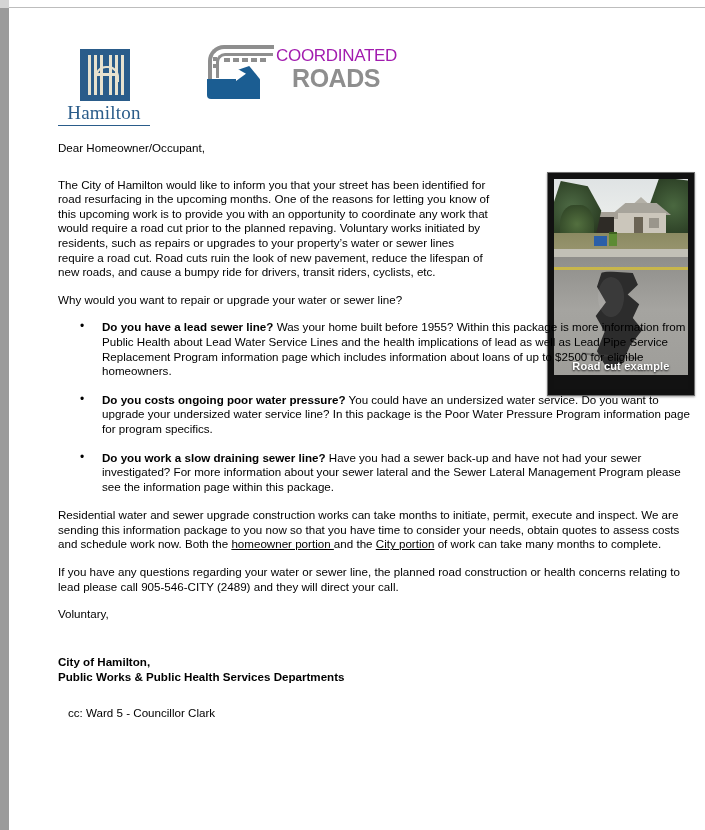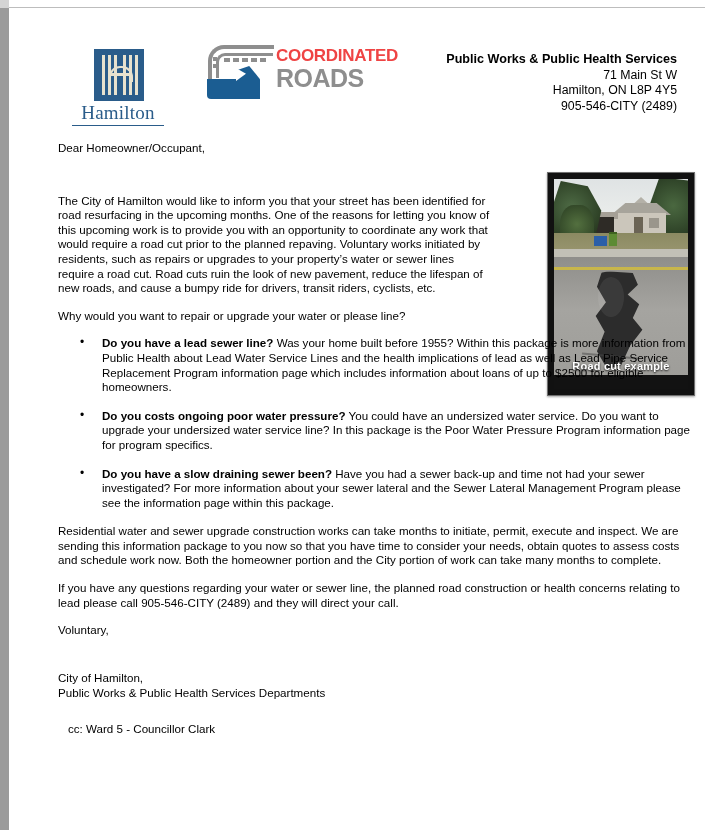--- a/index.html
+++ b/index.html
@@ -47,21 +47,21 @@
   
   #header {
     position: absolute;
     left: 0; top: 28px;
     width: 695px; height: 86px;
   }
 
   
   #hamilton-logo {
     position: absolute;
-    left: 62px; top: 12px;
+    left: 48px; top: 12px;
     width: 92px; height: 82px;
   }
   .ham-square {
     position: absolute;
     left: 22px; top: 0;
     width: 50px; height: 52px;
     background: #2a5c8a;
   }
   .ham-bar {
     position: absolute;
@@ -164,33 +164,34 @@
     background: #ffffff;
     clip-path: polygon(0 0, 100% 45%, 0 100%);
   }
   #cr-text {
     position: absolute;
     left: 70px; top: 3px;
     width: 120px;
   }
   #cr-coordinated {
     font-family: "Liberation Sans", sans-serif;
-    font-weight: bold;
+    font-weight: normal;
     font-size: 17px;
-    color: #ef4444;
+    color: #a21caf;
     letter-spacing: -0.3px;
     line-height: 19px;
   }
   #cr-roads {
     font-family: "Liberation Sans", sans-serif;
     font-weight: bold;
     font-size: 25px;
     color: #8e8e8e;
     letter-spacing: -0.5px;
     line-height: 26px;
+    text-align: center;
   }
 
   
   #header-address {
     position: absolute;
     right: 28px; top: 15px;
     text-align: right;
     font-size: 12.3px;
     line-height: 15.5px;
   }
@@ -204,21 +205,21 @@
     position: absolute;
     left: 48px; top: 132px;
     width: 632px;
     font-size: 11.6px;
     line-height: 14.6px;
   }
   .para {
     margin: 0 0 13px 0;
   }
   #salutation {
-    margin: 0 0 38px 0;
+    margin: 0 0 22px 0;
   }
   
   .narrow { width: 432px; }
 
   ul.bullets {
     margin: 0 0 0 0;
     padding: 0 0 0 0;
     list-style: none;
   }
   ul.bullets li {
@@ -227,25 +228,25 @@
     margin-bottom: 14px;
     line-height: 14.6px;
   }
   ul.bullets li::before {
     content: "\2022";
     position: absolute;
     left: 22px; top: -1px;
     font-size: 12px;
   }
   .b { font-weight: bold; }
-  .u { }
+  .u { text-decoration: underline; }
 
   #closing-block {
     margin-top: 32px;
-    font-weight: normal;
+    font-weight: bold;
     line-height: 15px;
   }
   #cc-line {
     margin-top: 22px;
     padding-left: 10px;
   }
 
   
   #photo-figure {
     position: absolute;
@@ -424,26 +425,20 @@
         <div class="cr-blue-block"></div>
         <div class="cr-blue-tri"></div>
         <div class="cr-blue-notch"></div>
       </div>
       <div id="cr-text">
         <div id="cr-coordinated">COORDINATED</div>
         <div id="cr-roads">ROADS</div>
       </div>
     </div>
 
-    <div id="header-address">
-      <div class="org">Public Works &amp; Public Health Services</div>
-      <div>71 Main St W</div>
-      <div>Hamilton, ON L8P 4Y5</div>
-      <div>905-546-CITY (2489)</div>
-    </div>
   </div>
 
   <figure id="photo-figure">
     <div id="photo-canvas">
       <div class="ph-sky"></div>
       <div class="ph-tree-r"></div>
       <div class="ph-house-roof"></div>
       <div class="ph-house-roof2"></div>
       <div class="ph-house-wall"></div>
       <div class="ph-house-door"></div>
@@ -467,31 +462,31 @@
     </div>
   </figure>
 
   <div id="letter-body">
 
     <p id="salutation" class="para">Dear Homeowner/Occupant,</p>
 
     <p class="para narrow">The City of Hamilton would like to inform you that your street has been identified for road resurfacing in the upcoming months. One of the reasons for letting you know of this upcoming work is to provide you with an opportunity to coordinate any work that would require a road cut prior to the planned repaving. Voluntary works initiated by residents, such as repairs or upgrades to your property’s water or sewer lines require a road cut. Road cuts ruin the look of new pavement, reduce the lifespan of new roads, and cause a bumpy ride for drivers, transit riders, cyclists, etc.</p>
 
 
-    <p class="para narrow">Why would you want to repair or upgrade your water or please line?</p>
+    <p class="para narrow">Why would you want to repair or upgrade your water or sewer line?</p>
 
     <ul class="bullets">
       <li>
         <span class="b">Do you have a lead sewer line?</span><span> Was your home built before 1955? Within this package is more information from Public Health about Lead Water Service Lines and the health implications of lead as well as Lead Pipe Service Replacement Program information page which includes information about loans of up to $2500 for eligible homeowners.</span>
       </li>
       <li>
         <span class="b">Do you costs ongoing poor water pressure?</span><span> You could have an undersized water service. Do you want to upgrade your undersized water service line? In this package is the Poor Water Pressure Program information page for program specifics.</span>
       </li>
       <li>
-        <span class="b">Do you have a slow draining sewer been?</span><span> Have you had a sewer back-up and time not had your sewer investigated?  For more information about your sewer lateral and the Sewer Lateral Management Program please see the information page within this package.</span>
+        <span class="b">Do you work a slow draining sewer line?</span><span> Have you had a sewer back-up and have not had your sewer investigated?  For more information about your sewer lateral and the Sewer Lateral Management Program please see the information page within this package.</span>
       </li>
     </ul>
 
     <p class="para"><span>Residential water and sewer upgrade construction works can take months to initiate, permit, execute and inspect. We are sending this information package to you now so that you have time to consider your needs, obtain quotes to assess costs and schedule work now. Both the </span><span class="u">homeowner portion </span><span>and the </span><span class="u">City portion</span><span> of work can take many months to complete.</span></p>
 
     <p class="para">If you have any questions regarding your water or sewer line, the planned road construction or health concerns relating to lead please call 905-546-CITY (2489) and they will direct your call.</p>
 
     <p class="para">Voluntary,</p>
 
     <div id="closing-block">

